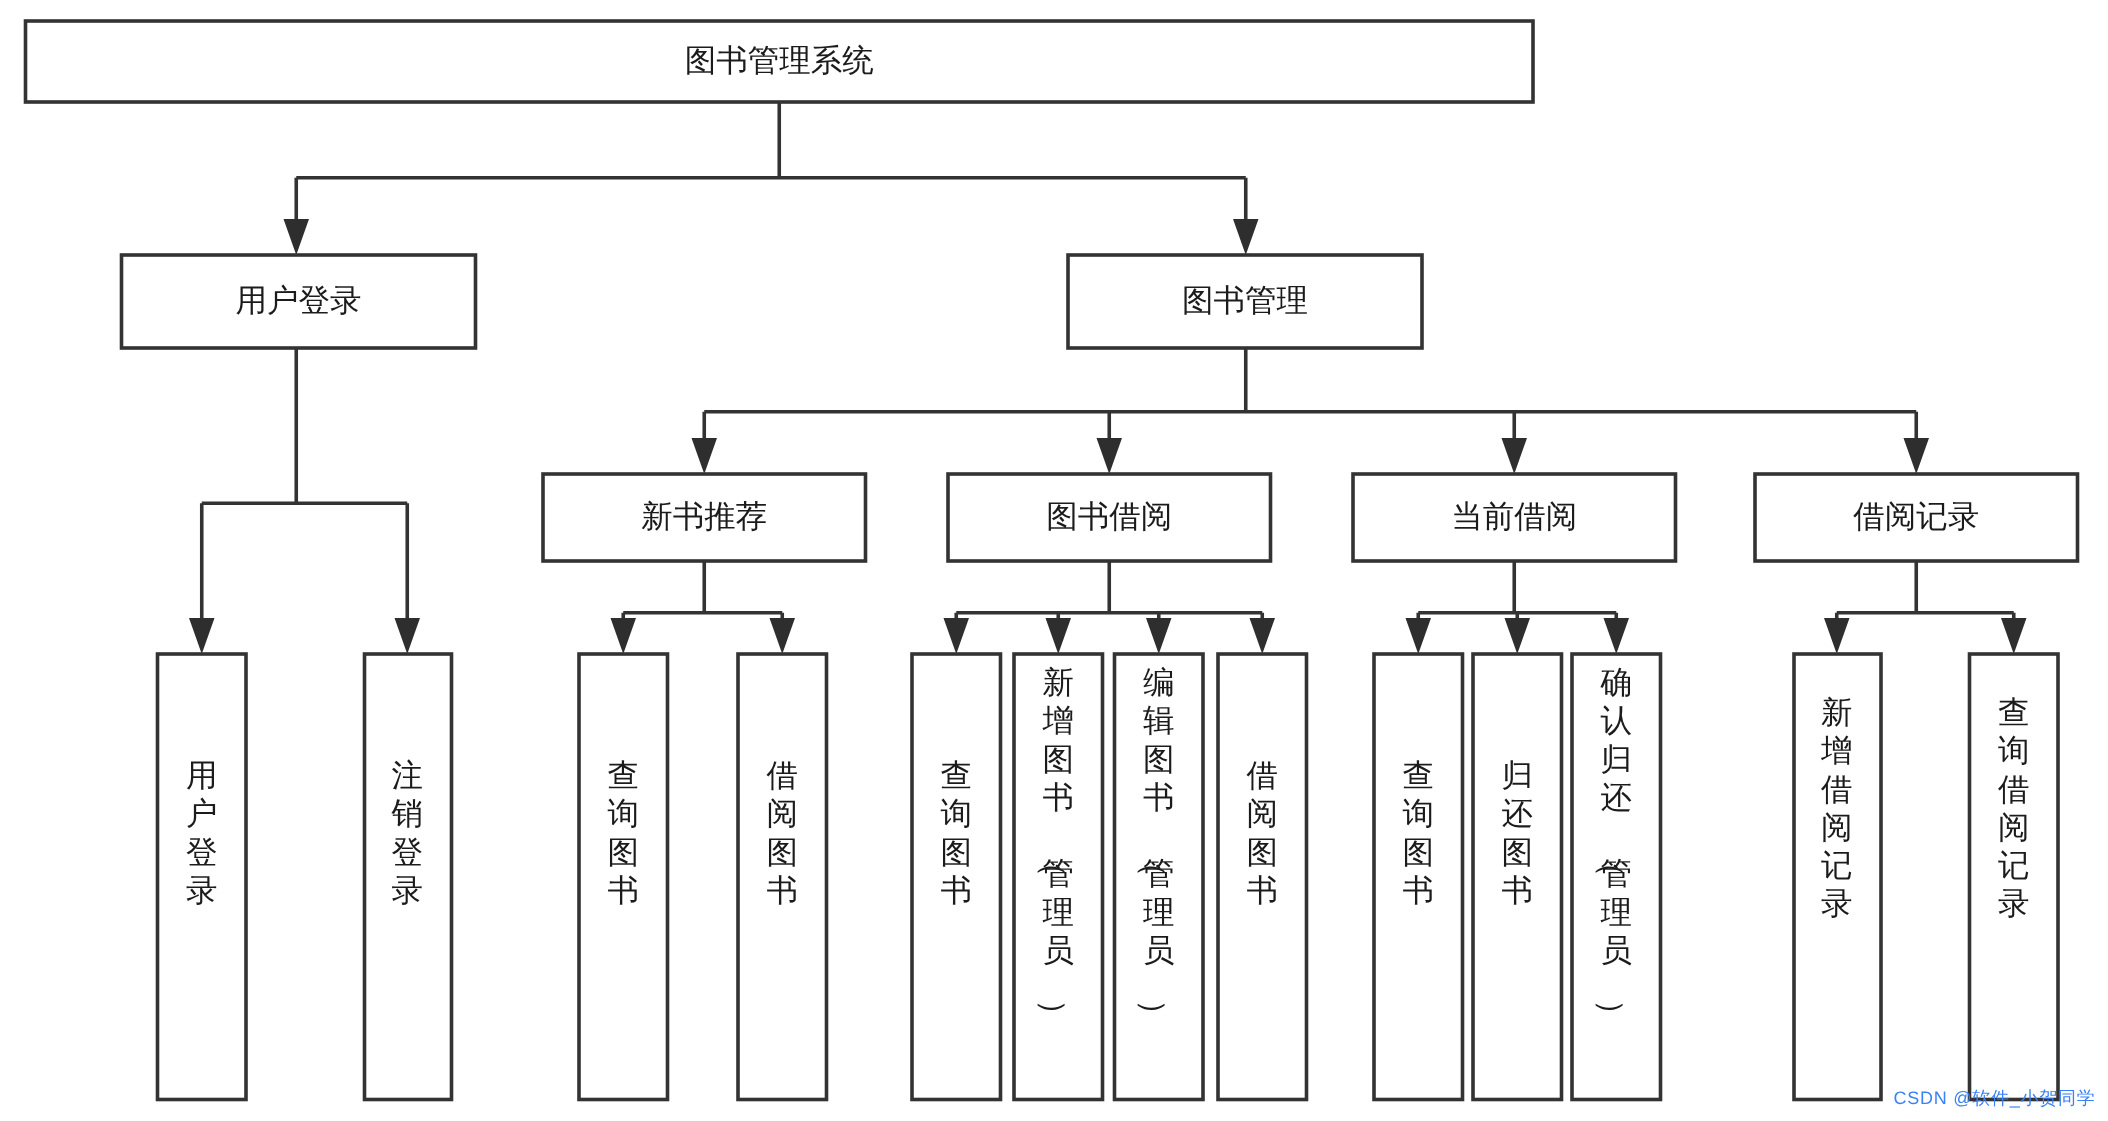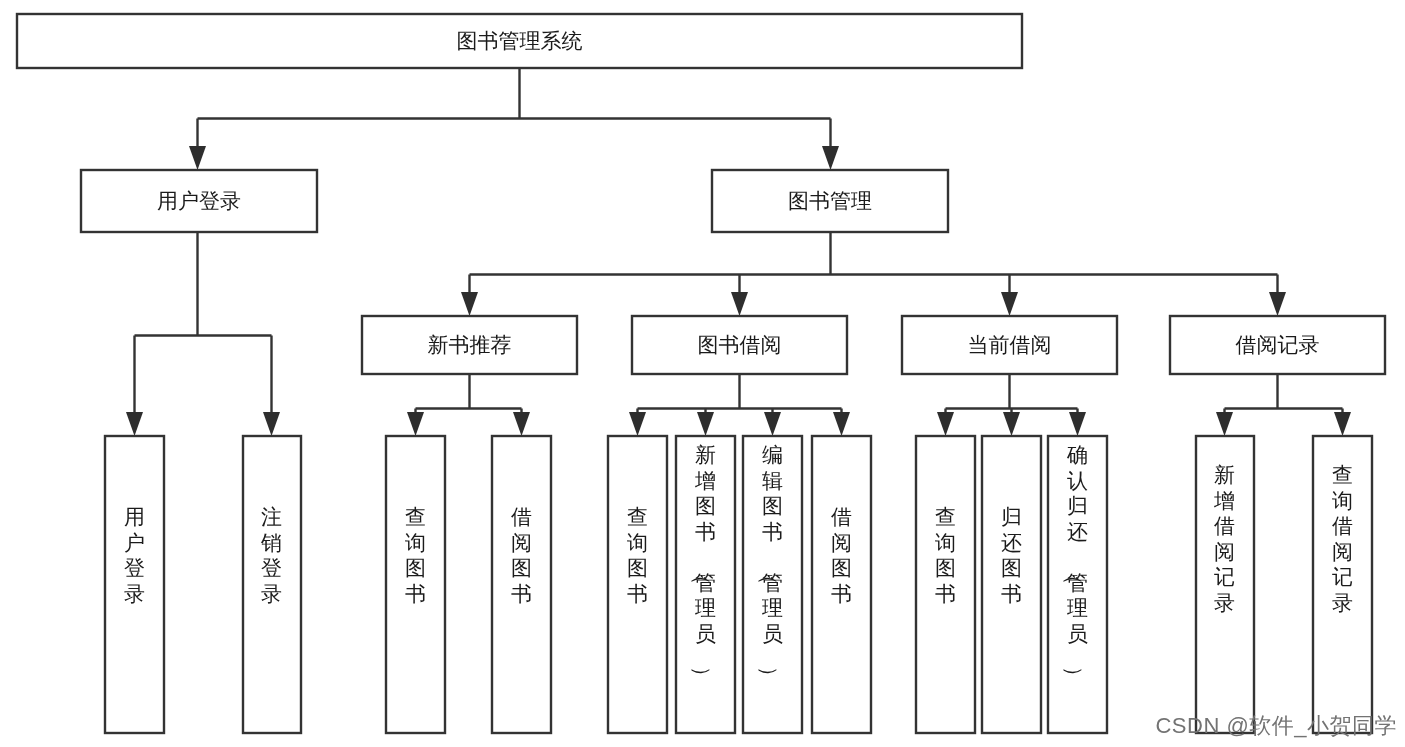--- a/index.html
+++ b/index.html
@@ -50,22 +50,22 @@
     fill: #1b1b1b;
     font-family: "Liberation Sans", "DejaVu Sans", sans-serif;
     font-size: 21px;
     text-anchor: middle;
   }
   .watermark {
     position: absolute;
     right: 8px;
     bottom: 6px;
     font-family: "Liberation Sans", "DejaVu Sans", sans-serif;
-    font-size: 22px;
-    color: #737373;
+    font-size: 12px;
+    color: #3b82f6;
     letter-spacing: 0.5px;
     white-space: nowrap;
     user-select: none;
   }
 </style>
 </head>
 <body>
 
 <div id="diagram-root">
   <svg class="flow" viewBox="0 0 1405 747" xmlns="http://www.w3.org/2000/svg">

